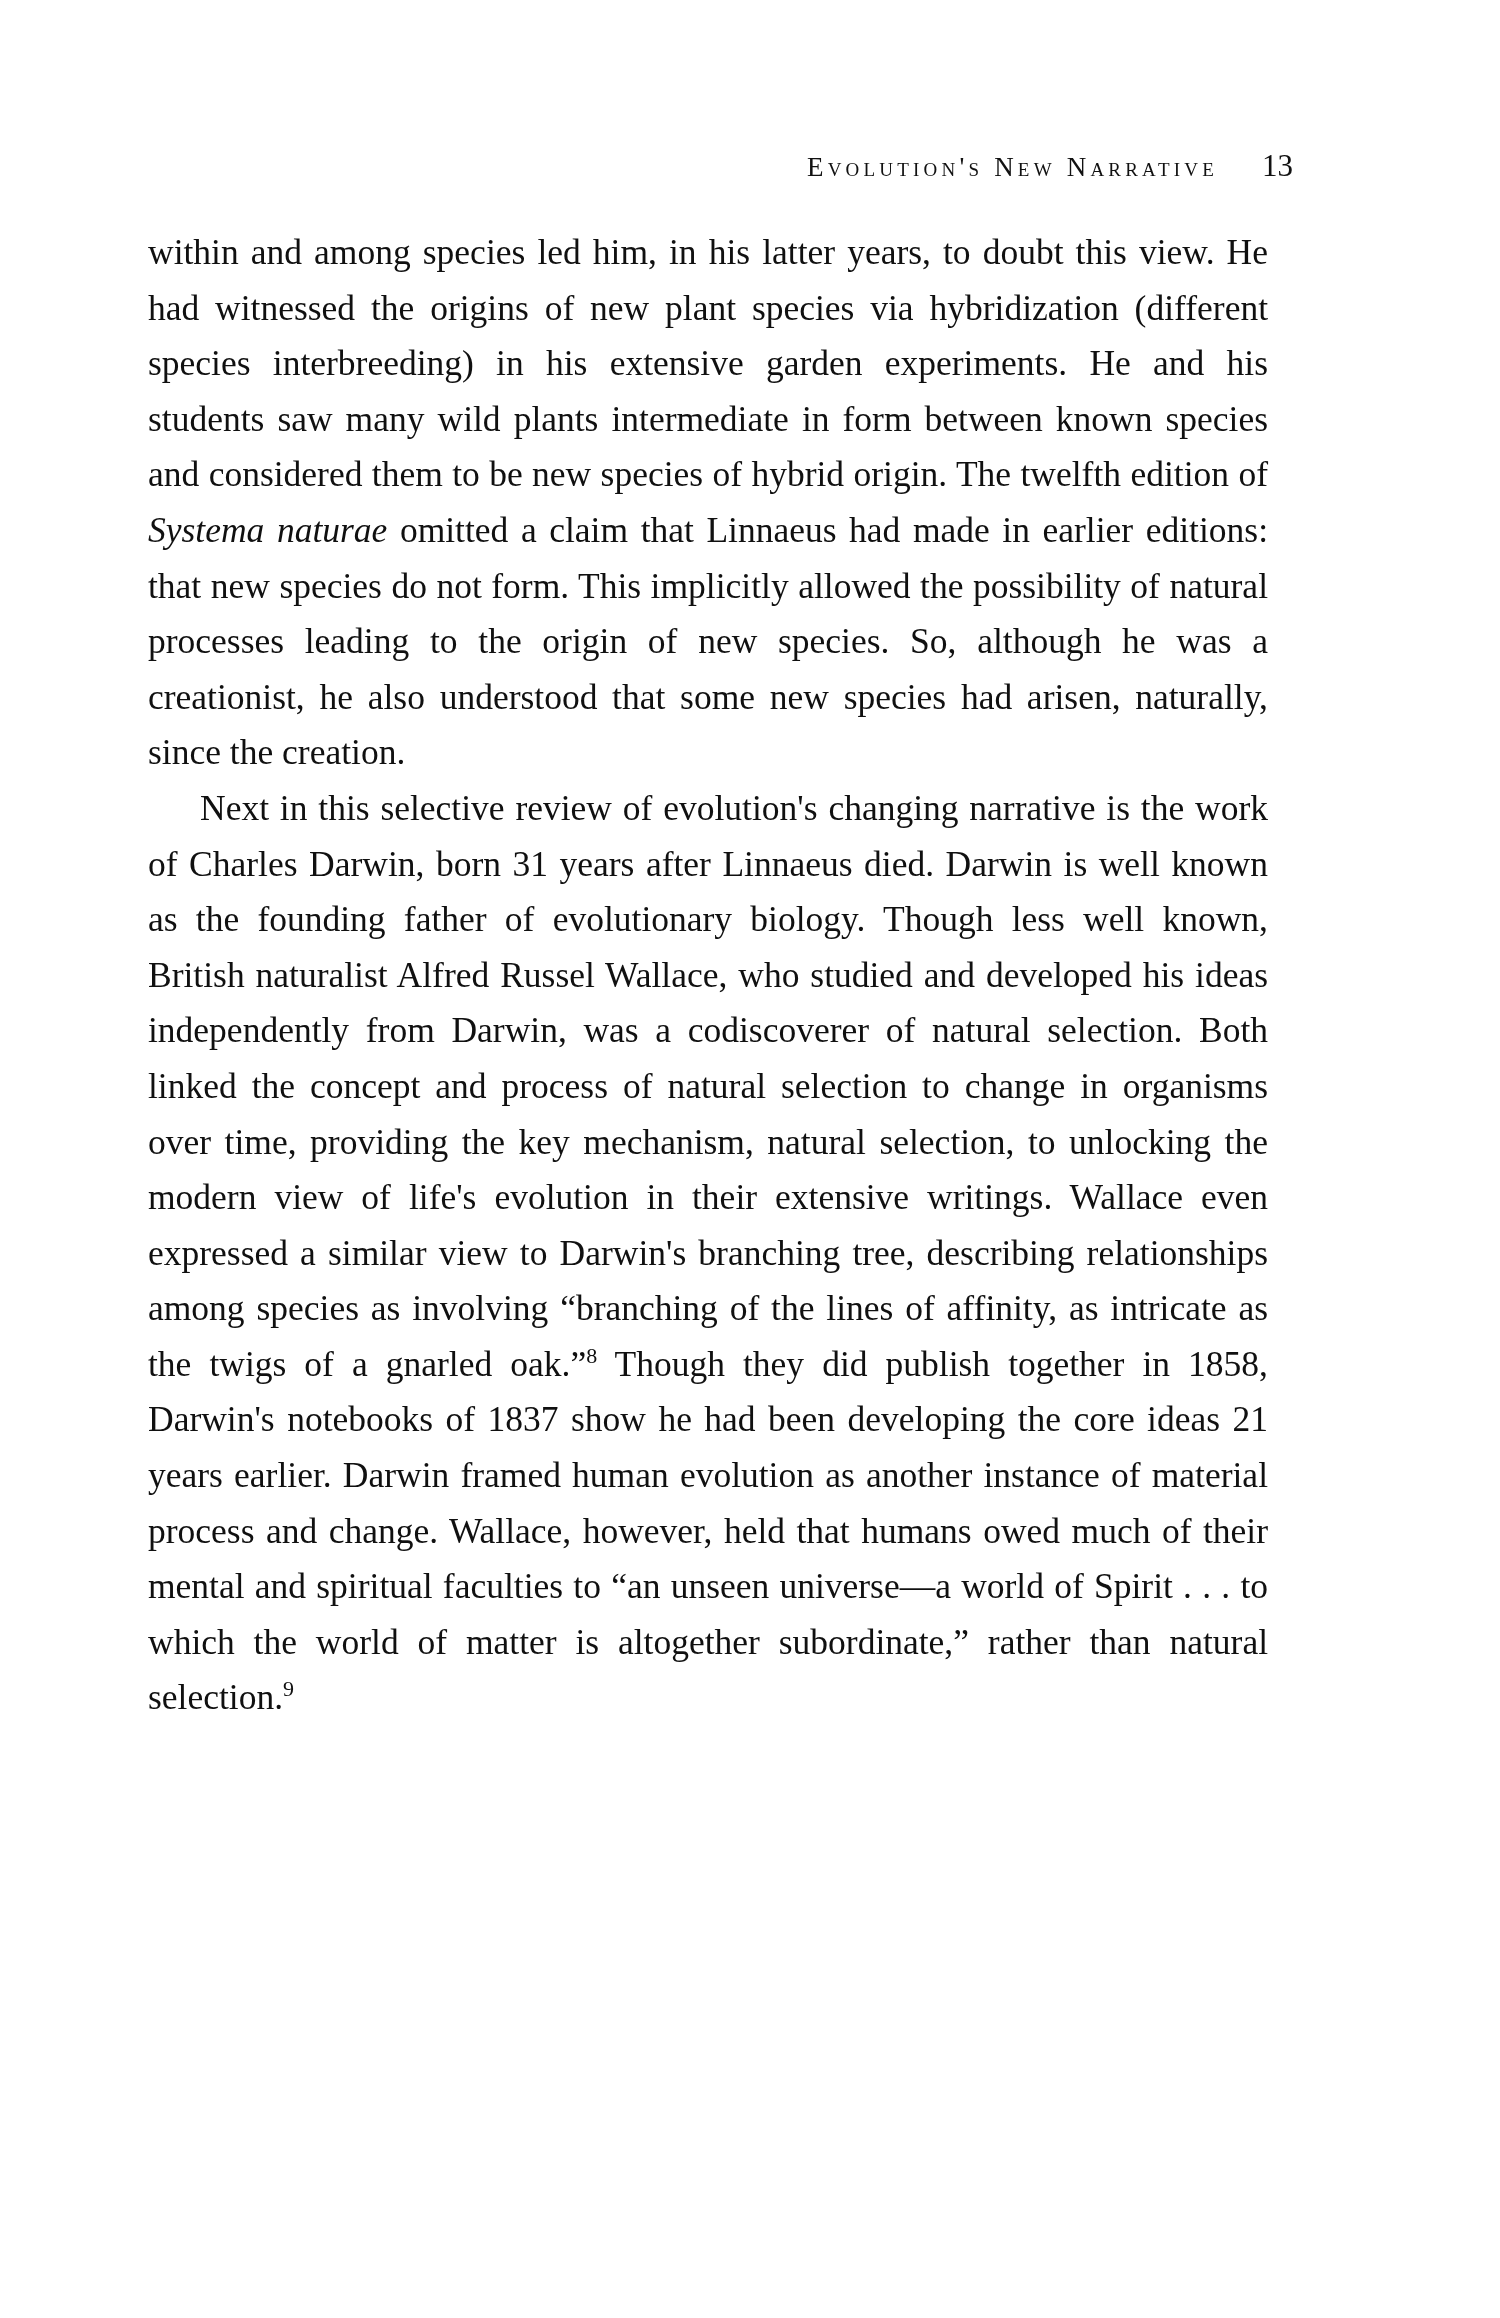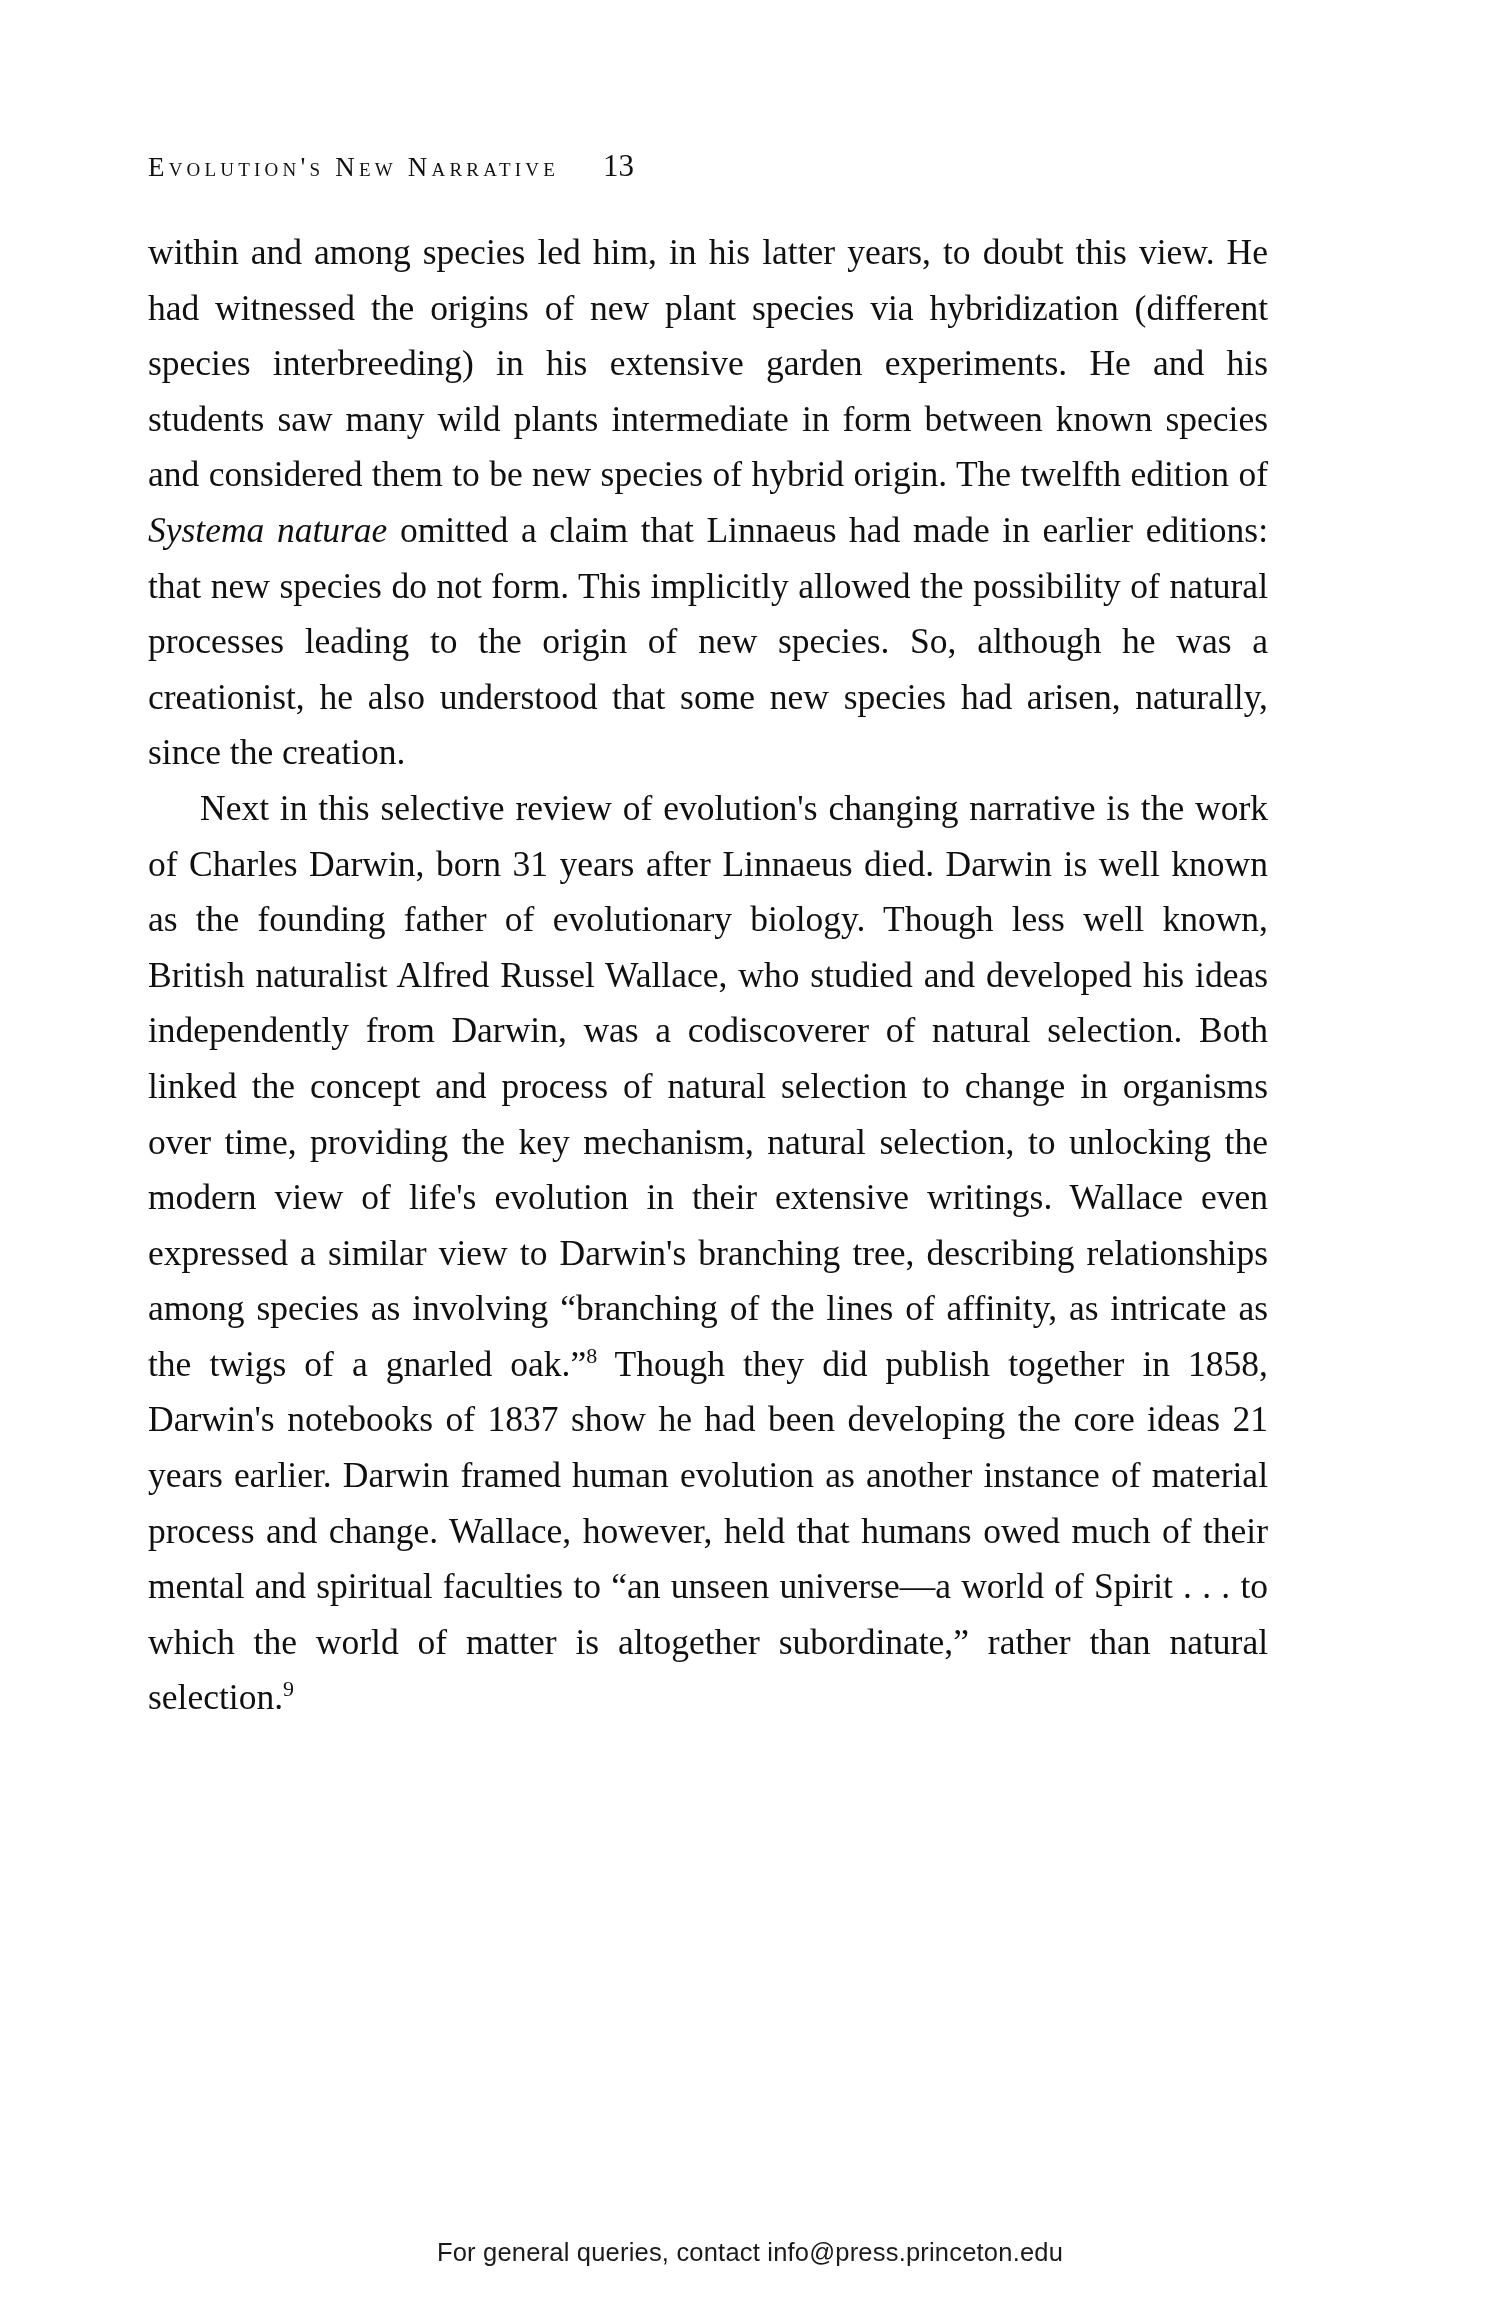--- a/index.html
+++ b/index.html
@@ -27,21 +27,21 @@
     color: #1a1a1a;
     text-align: left;
     letter-spacing: 0.1px;
   }
   
   .running-head {
     position: absolute;
     left: 148px;
     top: 148px;
     width: 1145px;
-    text-align: left;
+    text-align: right;
     font-family: "Liberation Serif", serif;
     font-size: 25px;
     color: #111111;
     white-space: nowrap;
   }
   .running-head .rh-title {
     letter-spacing: 4.2px;
     font-variant: small-caps;
     font-size: 27px;
   }
@@ -109,15 +109,14 @@
   </div>
 
   <div class="body-text">
 
     <p><span>within and among species led him, in his latter years, to doubt this view. He had witnessed the origins of new plant species via hybridization (different species interbreeding) in his extensive garden experiments. He and his students saw many wild plants intermediate in form between known species and considered them to be new species of hybrid origin. The twelfth edition of </span><i>Systema naturae</i><span> omitted a claim that Linnaeus had made in earlier editions: that new species do not form. This implicitly allowed the possibility of natural processes leading to the origin of new species. So, although he was a creationist, he also understood that some new species had arisen, naturally, since the creation.</span></p>
 
     <p class="indented"><span>Next in this selective review of evolution's changing narrative is the work of Charles Darwin, born 31 years after Linnaeus died. Darwin is well known as the founding father of evolutionary biology. Though less well known, British naturalist Alfred Russel Wallace, who studied and developed his ideas independently from Darwin, was a codiscoverer of natural selection. Both linked the concept and process of natural selection to change in organisms over time, providing the key mechanism, natural selection, to unlocking the modern view of life's evolution in their extensive writings. Wallace even expressed a similar view to Darwin's branching tree, describing relationships among species as involving “branching of the lines of affinity, as intricate as the twigs of a gnarled oak.”</span><sup>8</sup><span> Though they did publish together in 1858, Darwin's notebooks of 1837 show he had been developing the core ideas 21 years earlier. Darwin framed human evolution as another instance of material process and change. Wallace, however, held that humans owed much of their mental and spiritual faculties to “an unseen universe—a world of Spirit . . . to which the world of matter is altogether subordinate,” rather than natural selection.</span><sup>9</sup></p>
 
   </div>
 
-  <div class="page-footer">For general queries, contact info@press.princeton.edu</div>
 
 </div>
 
 </body></html>

